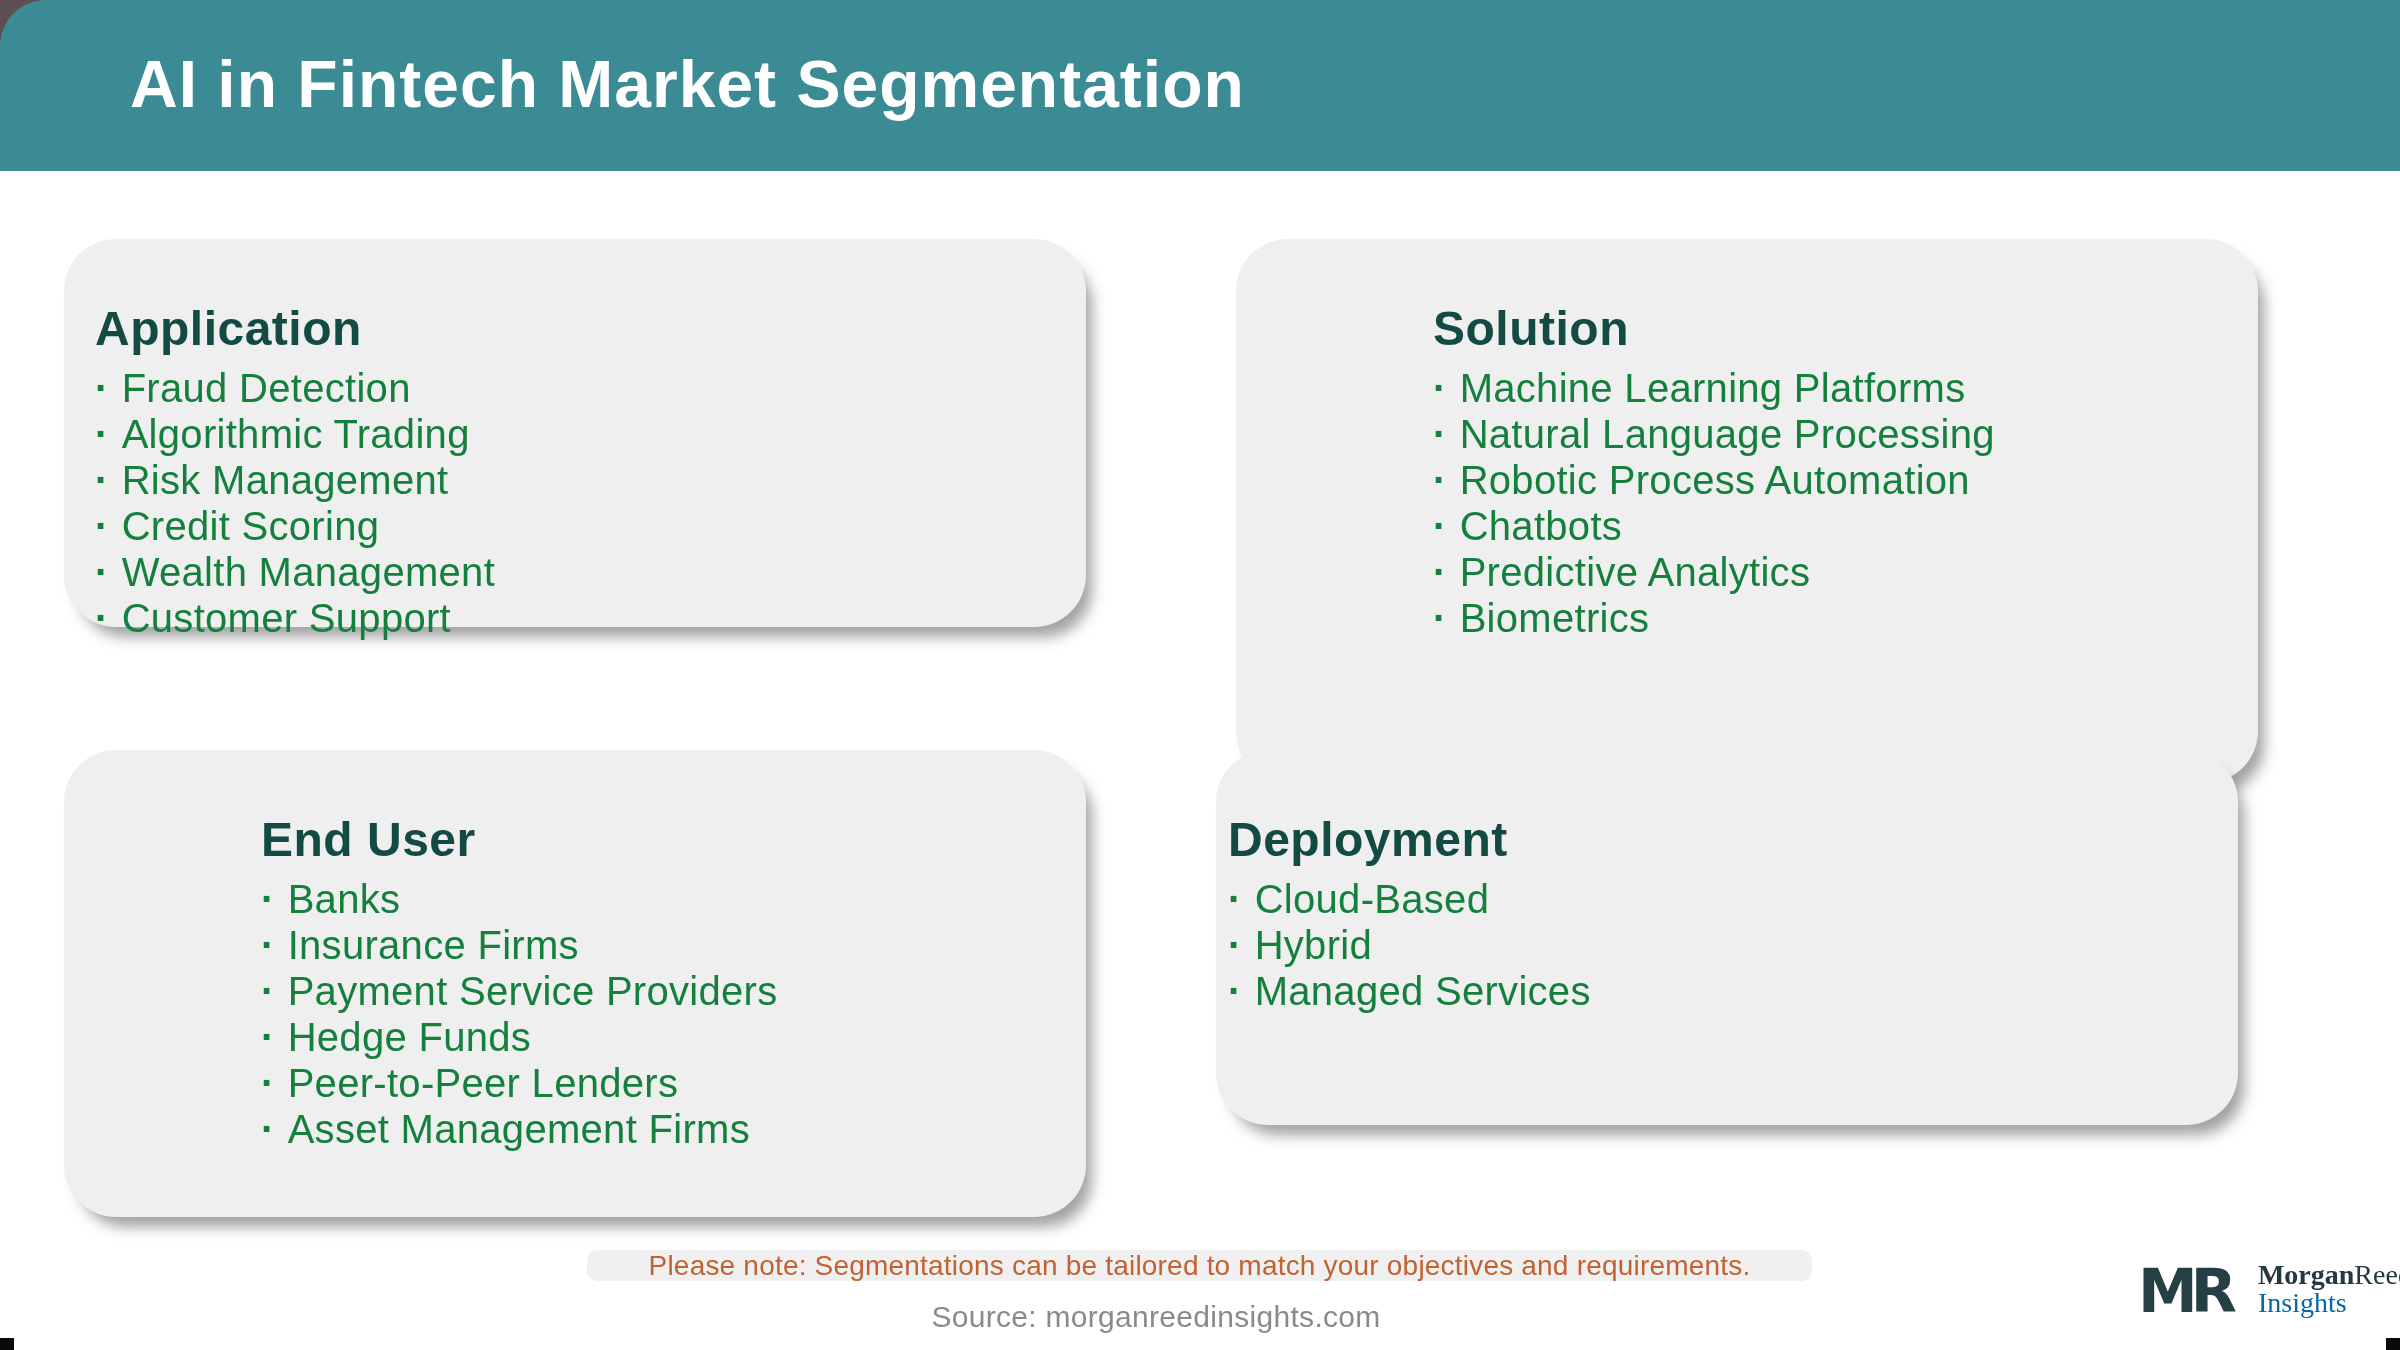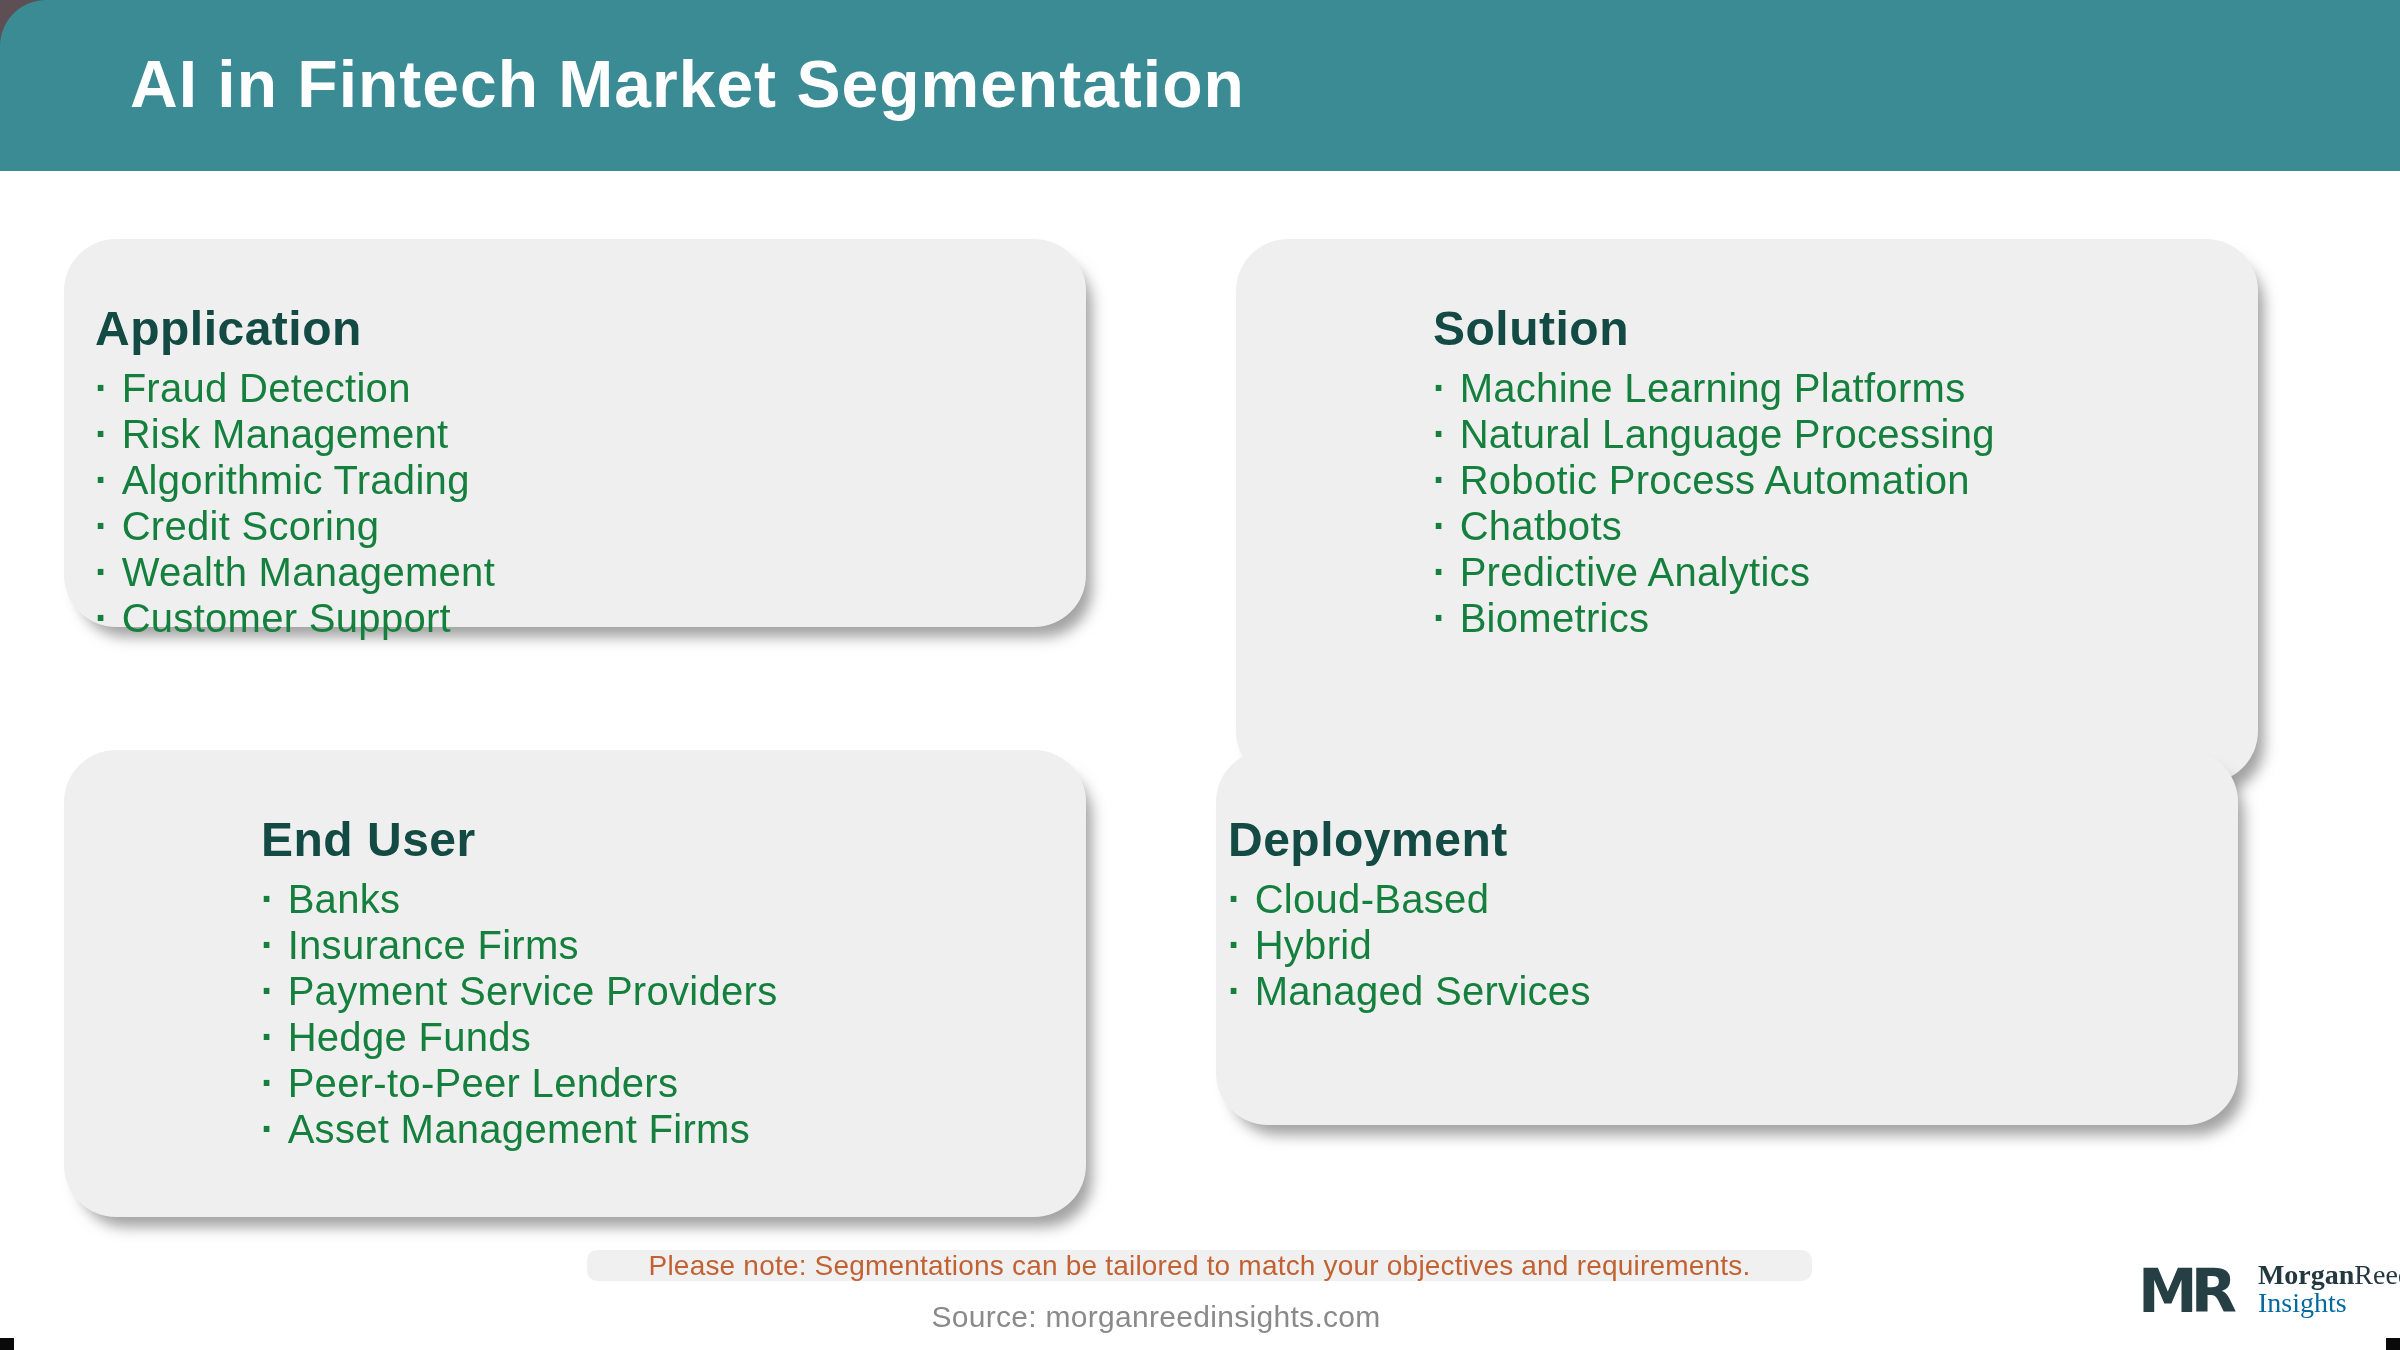--- a/index.html
+++ b/index.html
@@ -124,22 +124,22 @@
 <div class="corner-backdrop"></div>
 
 <header class="header">
   <h1 class="page-title">AI in Fintech Market Segmentation</h1>
 </header>
 
 <section class="card card-application">
   <h2 class="card-title">Application</h2>
   <ul class="card-list">
     <li>Fraud Detection</li>
+    <li>Algorithmic Trading</li>
     <li>Risk Management</li>
-    <li>Algorithmic Trading</li>
     <li>Credit Scoring</li>
     <li>Wealth Management</li>
     <li>Customer Support</li>
   </ul>
 </section>
 
 <section class="card card-solution">
   <h2 class="card-title">Solution</h2>
   <ul class="card-list">
     <li>Machine Learning Platforms</li>

